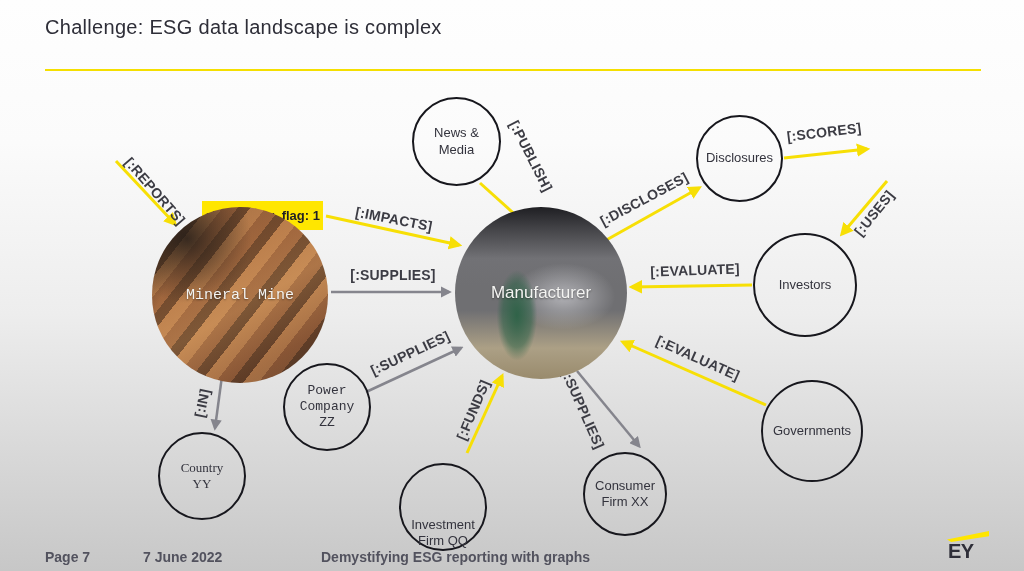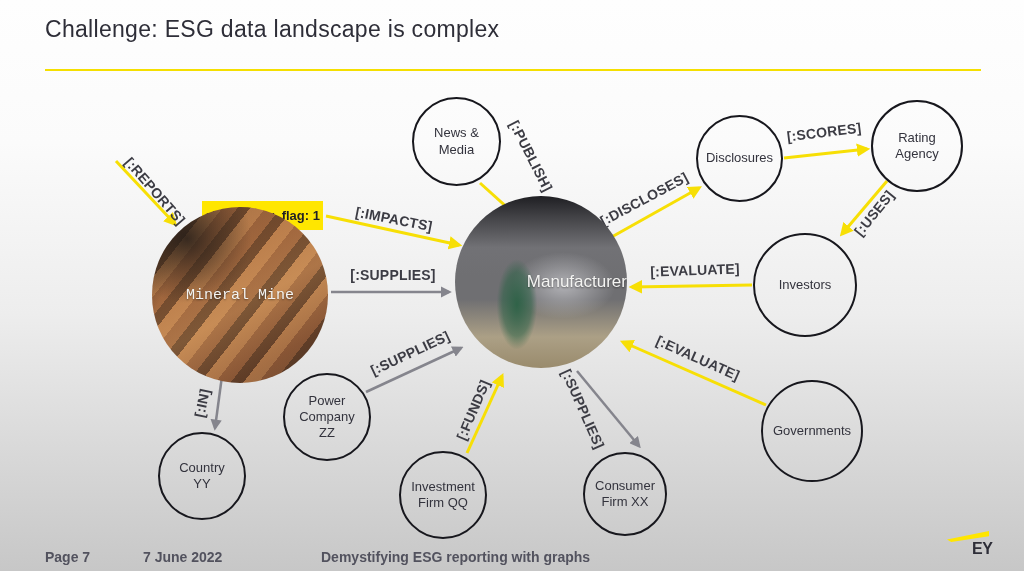--- a/index.html
+++ b/index.html
@@ -3,21 +3,21 @@
 <meta charset="utf-8">
 <style>
   html,body{margin:0;padding:0;}
   body{font-family:"Liberation Sans",sans-serif;}
   .stage{
     position:relative;width:1024px;height:571px;overflow:hidden;
     background:linear-gradient(180deg,#fefefe 0%,#fbfbfb 25%,#ededed 55%,#d6d6d6 82%,#c7c7c7 100%);
   }
   .title{
     position:absolute;left:45px;top:16px;margin:0;
-    font-size:23px;font-weight:400;letter-spacing:.3px;color:#2e2e38;
+    font-size:20px;font-weight:400;letter-spacing:.3px;color:#2e2e38;
   }
   .divider{position:absolute;left:45px;top:69px;width:936px;height:2px;background:#f5df00;}
   svg.edges{position:absolute;left:0;top:0;width:1024px;height:571px;}
   .edge-label{
     position:absolute;transform:translate(-50%,-50%);
     font-size:14px;font-weight:700;color:#3c3c44;letter-spacing:.2px;white-space:nowrap;
   }
   .node{
     position:absolute;border:2.5px solid #17171d;border-radius:50%;
     display:flex;align-items:center;justify-content:center;text-align:center;
@@ -51,21 +51,21 @@
     position:absolute;left:202px;top:201px;width:121px;height:29px;
     background:#ffe600;color:#1f1f26;font-size:13px;font-weight:700;
     display:flex;align-items:center;justify-content:center;white-space:nowrap;
   }
   .footer-text{position:absolute;top:549px;font-size:14px;font-weight:700;color:#52525e;}
   .logo{position:absolute;left:946px;top:529px;width:44px;height:36px;}
   .logo .beam{
     position:absolute;left:1px;top:2px;width:42px;height:11px;background:#ffe600;
     clip-path:polygon(0 78%,100% 0,100% 48%,10% 100%);
   }
-  .logo .ey{position:absolute;left:2px;top:11px;font-size:16px;font-weight:800;color:#2e2e38;letter-spacing:-.5px;margin-left:24px;}
+  .logo .ey{position:absolute;left:2px;top:11px;font-size:20px;font-weight:800;color:#2e2e38;letter-spacing:-.5px;}
 </style>
 </head>
 <body>
 
 <div class="stage">
 
   <h1 class="title">Challenge: ESG data landscape is complex</h1>
   <div class="divider"></div>
 
   <svg class="edges" viewBox="0 0 1024 571">
@@ -107,46 +107,43 @@
   <div class="edge-label" style="left:202px;top:403px;transform:translate(-50%,-50%) rotate(-78deg);">[:IN]</div>
 
   <div class="flag">child_labor_flag: 1</div>
 
   <div class="node" style="left:412px;top:97px;width:89px;height:89px;">
     <span class="lbl">News &amp; Media</span>
   </div>
   <div class="node" style="left:696px;top:115px;width:87px;height:87px;text-align:center;">
     <span class="lbl">Disclosures</span>
   </div>
-  <div class="node" style="left:871px;top:100px;width:92px;height:92px;">
-    <span class="lbl">Rating Agency</span>
-  </div>
   <div class="node" style="left:761px;top:380px;width:102px;height:102px;">
     <span class="lbl">Governments</span>
   </div>
   <div class="node" style="left:753px;top:233px;width:104px;height:104px;">
     <span class="lbl">Investors</span>
   </div>
-  <div class="node" style="left:283px;top:373px;width:88px;height:88px;">
+  <div class="node" style="left:283px;top:363px;width:88px;height:88px;font-family:Liberation Mono, monospace;">
     <span class="lbl">Power Company ZZ</span>
   </div>
-  <div class="node" style="left:158px;top:432px;width:88px;height:88px;">
+  <div class="node" style="left:158px;top:432px;width:88px;height:88px;font-family:Liberation Serif, serif;">
     <span class="lbl">Country YY</span>
   </div>
-  <div class="node" style="left:399px;top:451px;width:88px;height:88px;">
+  <div class="node" style="left:399px;top:463px;width:88px;height:88px;align-items:flex-end;">
     <span class="lbl">Investment Firm QQ</span>
   </div>
   <div class="node" style="left:583px;top:452px;width:84px;height:84px;justify-content:flex-end;">
     <span class="lbl">Consumer Firm XX</span>
   </div>
 
   <div class="photo-node mine" style="left:152px;top:207px;width:176px;height:176px;">
     <span class="lbl">Mineral Mine</span>
   </div>
-  <div class="photo-node factory" style="left:455px;top:196px;width:172px;height:172px;justify-content:flex-end;">
+  <div class="photo-node factory" style="left:455px;top:207px;width:172px;height:172px;">
     <span class="lbl">Manufacturer</span>
   </div>
 
   <div class="footer-text" style="left:45px;">Page 7</div>
   <div class="footer-text" style="left:117px;margin-left:26px;">7 June 2022</div>
   <div class="footer-text" style="left:273px;margin-left:48px;">Demystifying ESG reporting with graphs</div>
 
   <div class="logo">
     <div class="beam"></div>
     <div class="ey">EY</div>

